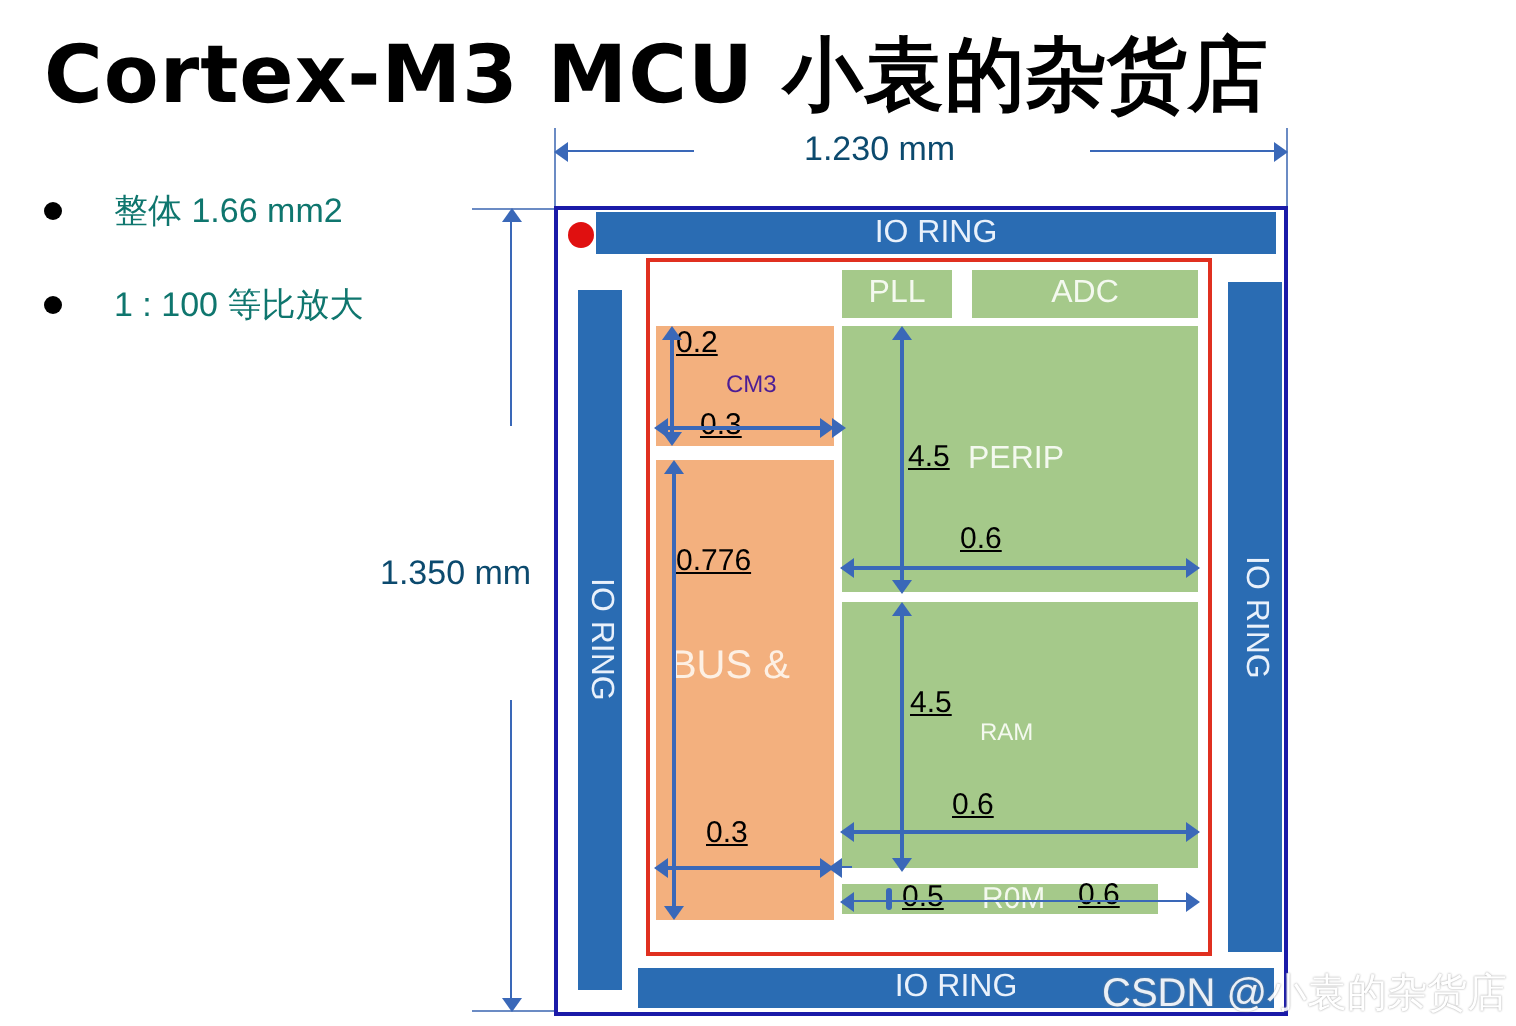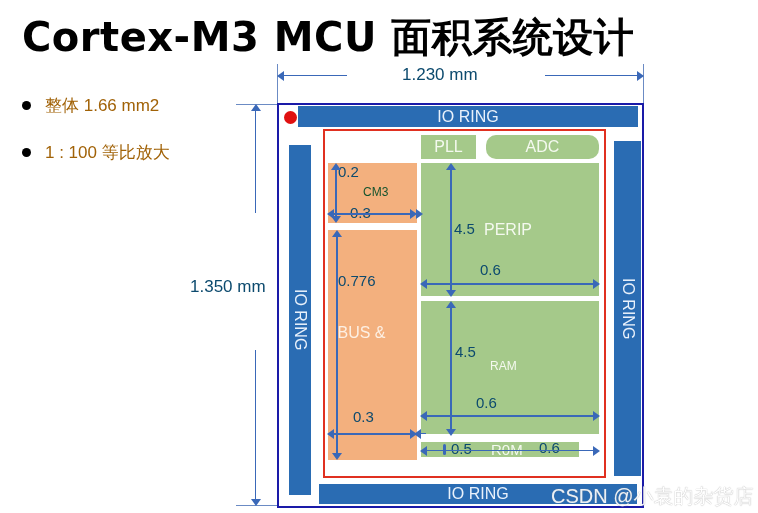--- a/index.html
+++ b/index.html
@@ -1,46 +1,46 @@
 <!DOCTYPE html>
 <html><head>
 <meta charset="utf-8">
 <style>
   html, body { margin:0; padding:0; }
   body { width:758px; height:513px; background:#ffffff; position:relative; overflow:hidden;
          font-family:"Liberation Sans", "DejaVu Sans", sans-serif; }
   .abs { position:absolute; }
   .title { left:22px; top:10px; font-size:40px; font-weight:bold; color:#000; letter-spacing:0.5px;
            font-family:"DejaVu Sans", "Liberation Sans", sans-serif; white-space:nowrap; }
-  .bullet { left:22px; font-size:17px; color:#a16207; white-space:nowrap; display:flex; align-items:center; }
+  .bullet { left:22px; font-size:17px; color:#0f766e; white-space:nowrap; display:flex; align-items:center;gap:12px; }
   .bullet .dot { width:9px; height:9px; background:#000; border-radius:50%; margin-right:14px; }
   .dim-label { font-size:17px; color:#0c4a6e; white-space:nowrap; }
   .line-h { height:1px; background:#6b8bc4; }
   .line-v { width:1px; background:#6b8bc4; }
   .chip { border:2px solid #1a1aa8; background:#fff; box-sizing:border-box; }
   .io { background:#2a6cb3; color:#e9f1fb; font-size:16px; display:flex; align-items:center; justify-content:center; box-sizing:border-box; }
   .io.vert span { writing-mode:vertical-rl; }
   .core { border:2px solid #e03020; box-sizing:border-box; }
   .green { background:#a5c98a; color:#f4f9ef; display:flex; align-items:center; justify-content:center; font-size:16px; }
   .orange { background:#f3b07e; color:#fdf0e4; }
-  .num { font-size:15px; color:#0c4a6e; position:absolute; }
+  .num { font-size:15px; color:#000000; position:absolute;text-decoration:underline; }
   .arrow-h { position:absolute; height:2px; background:#3a68b8; }
   .arrow-v { position:absolute; width:2px; background:#3a68b8; }
   .ah-l::before, .ah-r::after { content:""; position:absolute; top:-4px; border-top:5px solid transparent; border-bottom:5px solid transparent; }
   .ah-l::before { left:-2px; border-right:7px solid #3a68b8; }
   .ah-r::after { right:-2px; border-left:7px solid #3a68b8; }
   .av-t::before, .av-b::after { content:""; position:absolute; left:-4px; border-left:5px solid transparent; border-right:5px solid transparent; }
   .av-t::before { top:-2px; border-bottom:7px solid #3a68b8; }
   .av-b::after { bottom:-2px; border-top:7px solid #3a68b8; }
   .watermark { font-size:20px; color:#ffffff; white-space:nowrap; text-shadow:0 0 1px #888; opacity:0.9; }
 </style>
 </head>
 <body>
 
-<div class="abs title">Cortex-M3 MCU 面积系统设计</div>
+<div class="abs title">Cortex-M3 MCU 小袁的杂货店</div>
 
 <div class="abs bullet" style="top:94px;">
   <span class="dot"></span>
   <span>整体 1.66 mm2</span>
 </div>
 <div class="abs bullet" style="top:141px;text-align:right;">
   <span class="dot"></span>
   <span>1 : 100 等比放大</span>
 </div>
 
@@ -71,34 +71,34 @@
 </div>
 <div class="abs io vert" style="left:614px; top:141px; width:27px; height:335px;">
   <span>IO RING</span>
 </div>
 
 <div class="abs core" style="left:323px; top:129px; width:283px; height:349px;"></div>
 
 <div class="abs green" style="left:421px; top:135px; width:55px; height:24px;">
   <span>PLL</span>
 </div>
-<div class="abs green" style="left:486px; top:135px; width:113px; height:24px;border-radius:10px;">
+<div class="abs green" style="left:486px; top:135px; width:113px; height:24px;">
   <span>ADC</span>
 </div>
 
 <div class="abs orange" style="left:328px; top:163px; width:89px; height:60px;">
-  <span class="abs" style="left:35px; top:22px; font-size:12px; color:#14532d;">CM3</span>
+  <span class="abs" style="left:35px; top:22px; font-size:12px; color:#4c1d95;">CM3</span>
   <span class="num" style="left:10px; top:0px;">0.2</span>
   <span class="num" style="left:22px; top:41px;">0.3</span>
   <div class="arrow-v av-t av-b" style="left:7px; top:2px; height:56px;"></div>
   <div class="arrow-h ah-l ah-r" style="left:1px; top:50px; width:86px;"></div>
 </div>
 
 <div class="abs orange" style="left:328px; top:230px; width:89px; height:230px;">
-  <div class="abs" style="left:0; top:92px; width:67px; text-align:center; font-size:16px; line-height:22px; color:#fdf0e4;">
+  <div class="abs" style="left:0; top:92px; width:67px; text-align:right; font-size:20px; line-height:22px; color:#fdf0e4;">
     <div>BUS &amp;</div>
   </div>
   <span class="num" style="left:10px; top:42px;">0.776</span>
   <span class="num" style="left:25px; top:178px;">0.3</span>
   <div class="arrow-v av-t av-b" style="left:8px; top:2px; height:226px;"></div>
   <div class="arrow-h ah-l ah-r" style="left:1px; top:203px; width:86px;"></div>
 </div>
 
 <div class="abs green" style="left:421px; top:163px; width:178px; height:133px; display:block;">
   <span class="abs" style="left:63px; top:58px; font-size:16px; color:#f4f9ef;">PERIP</span>

